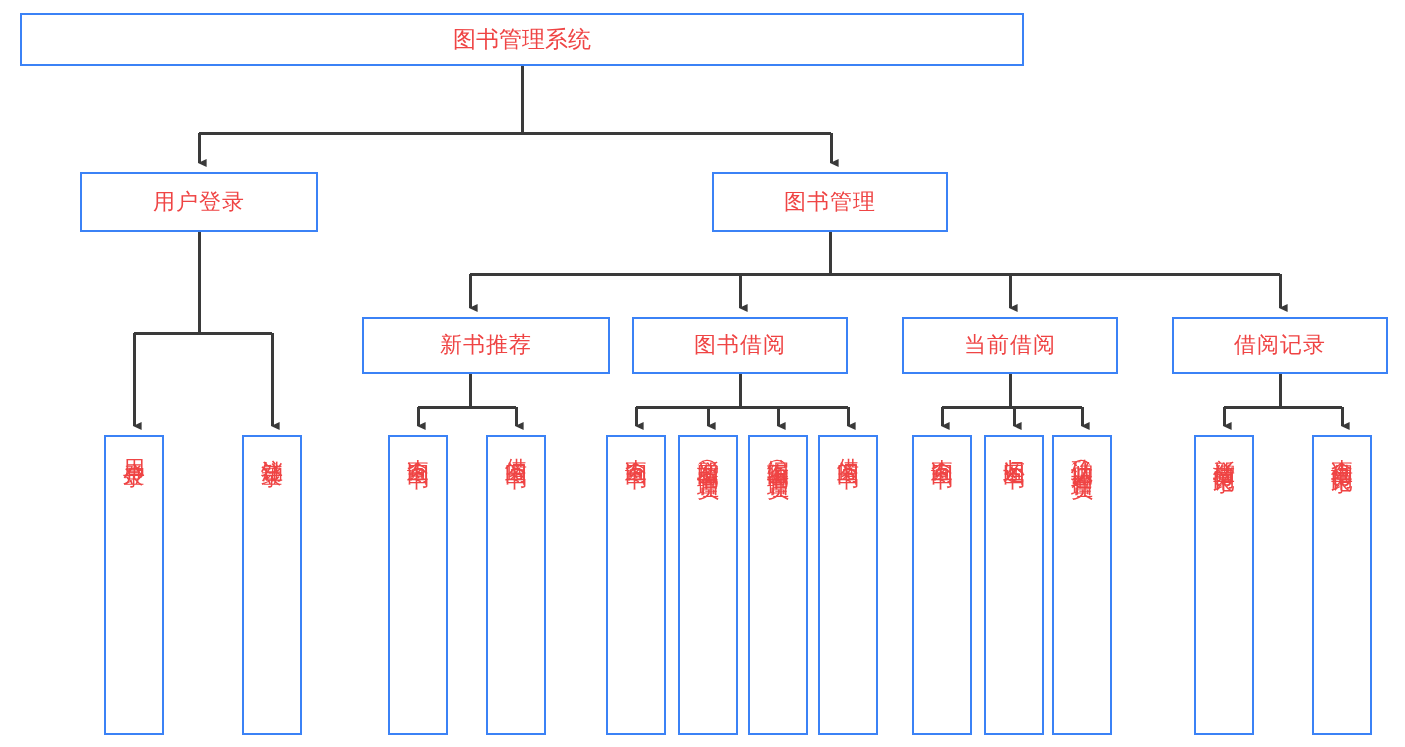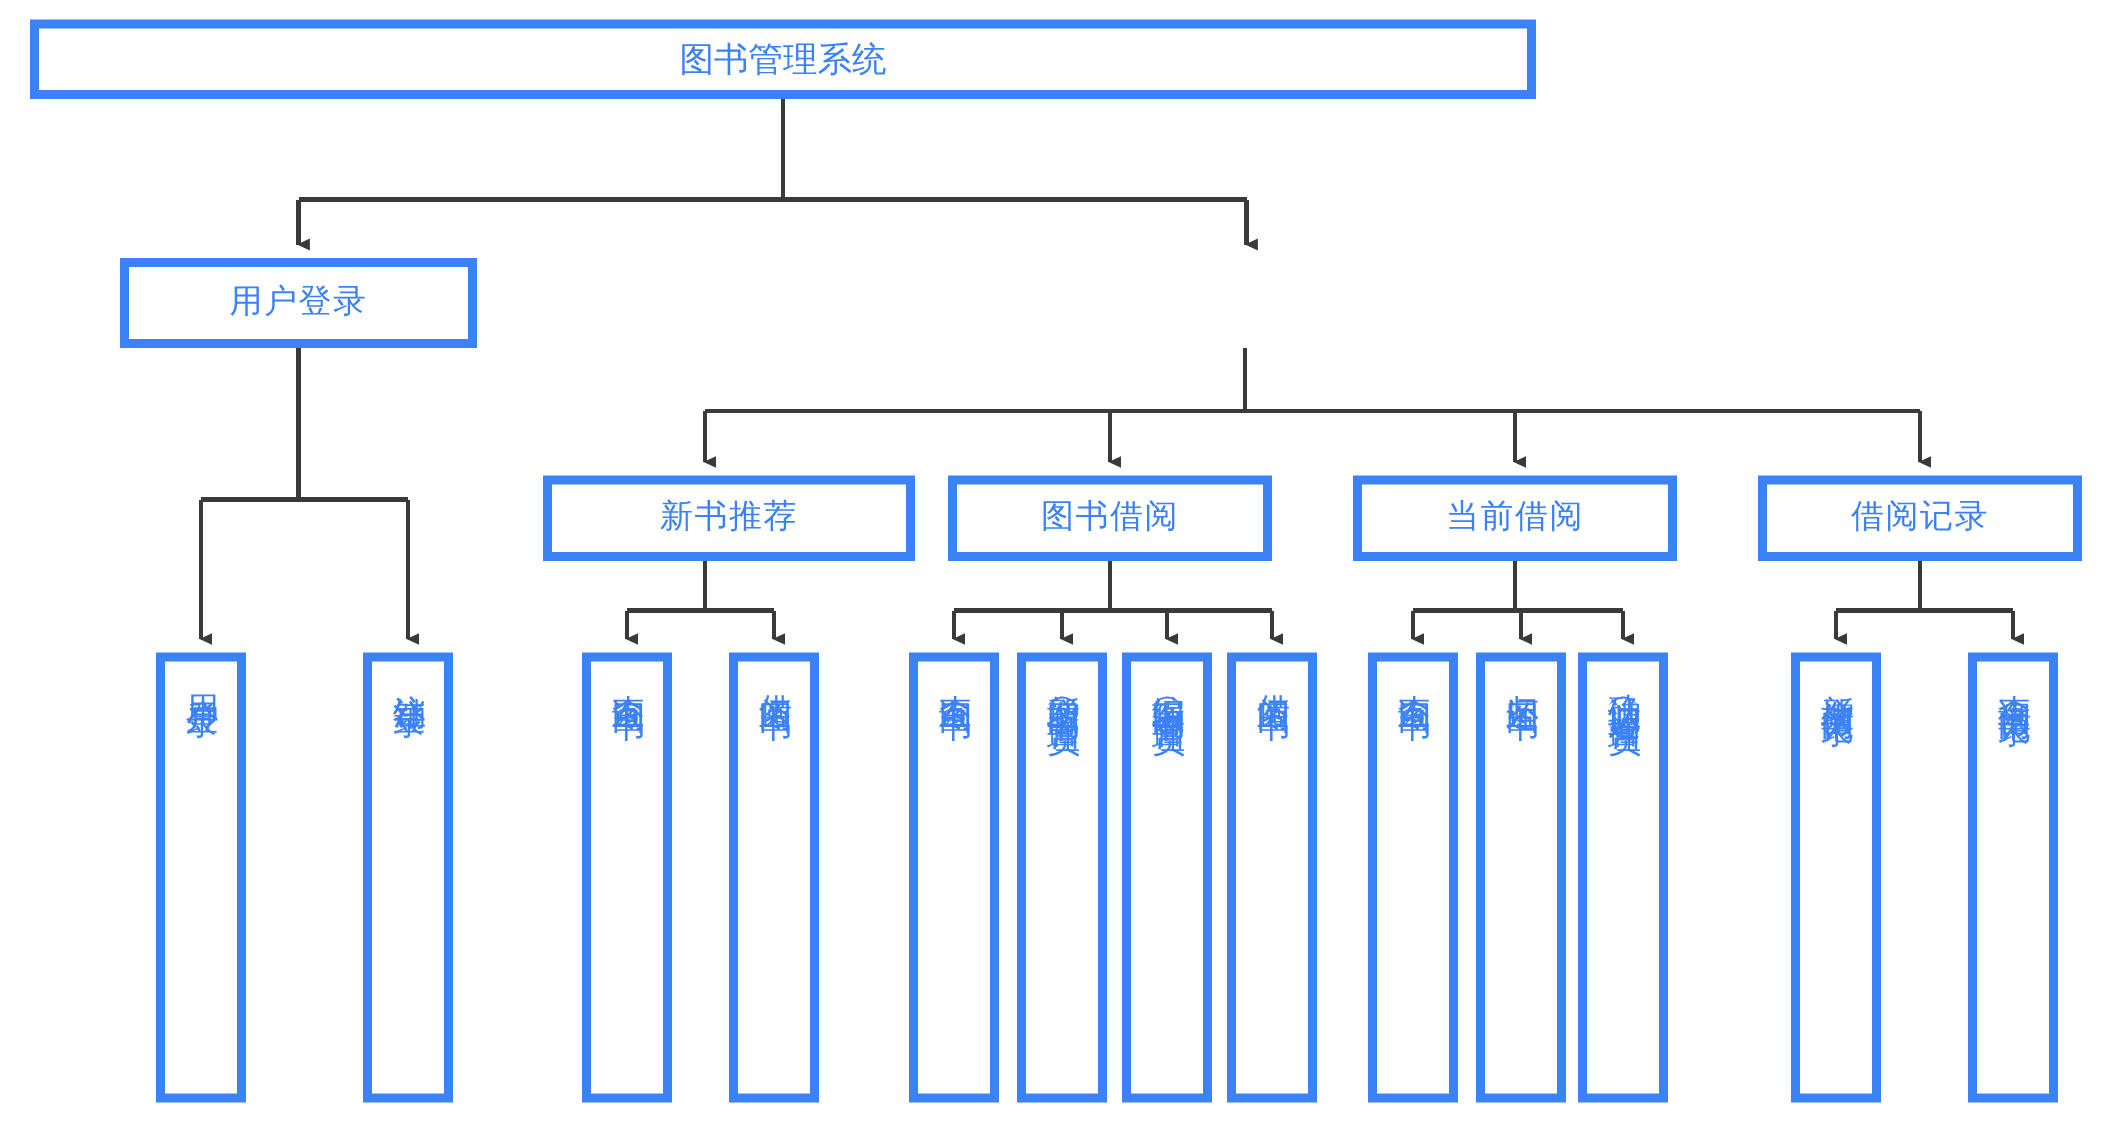--- a/index.html
+++ b/index.html
@@ -23,25 +23,25 @@
     left: 0;
     top: 0;
     width: 1405px;
     height: 747px;
     pointer-events: none;
   }
   .node {
     position: absolute;
     box-sizing: border-box;
     background: #ffffff;
-    border: 6px solid #3b82f6;
+    border: 2px solid #3b82f6;
     display: flex;
     align-items: center;
     justify-content: center;
-    color: #3b82f6;
+    color: #ef4444;
   }
   .node.h {
     font-size: 22px;
     letter-spacing: 1px;
     line-height: 1.2;
   }
   .node.root {
     font-size: 23px;
   }
   .node.leaf {
@@ -126,20 +126,23 @@
     </g>
   </svg>
 
   <div class="node root" style="left: 20px; top: 13px; width: 1004px; height: 53px;">
     <span>图书管理系统</span>
   </div>
 
   <div class="node h" style="left: 80px; top: 172px; width: 238px; height: 60px;">
     <span>用户登录</span>
   </div>
+  <div class="node h" style="left: 712px; top: 172px; width: 236px; height: 60px;">
+    <span>图书管理</span>
+  </div>
 
   <div class="node h" style="left: 362px; top: 317px; width: 248px; height: 57px;">
     <span>新书推荐</span>
   </div>
   <div class="node h" style="left: 632px; top: 317px; width: 216px; height: 57px;">
     <span>图书借阅</span>
   </div>
   <div class="node h" style="left: 902px; top: 317px; width: 216px; height: 57px;">
     <span>当前借阅</span>
   </div>

